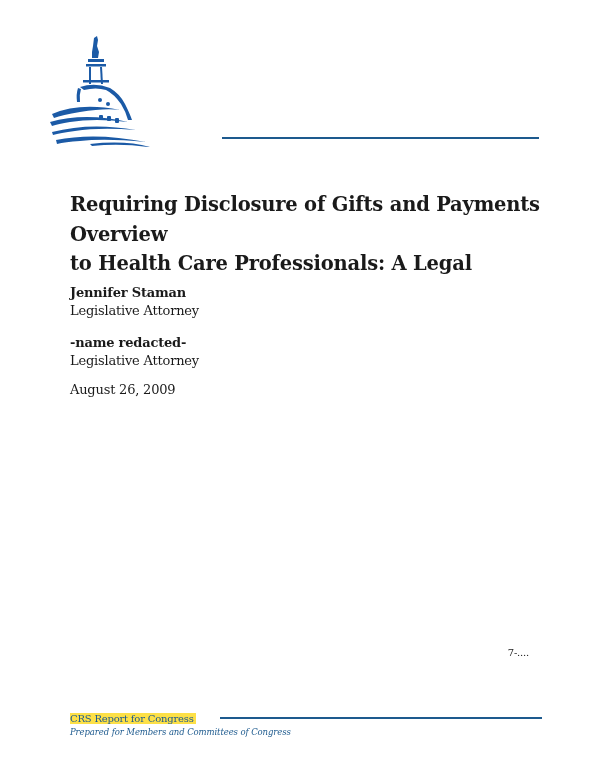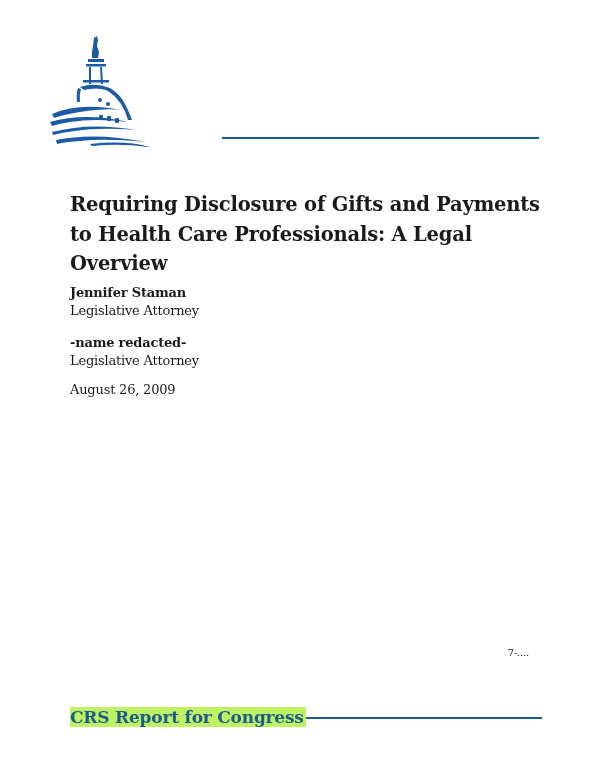--- a/index.html
+++ b/index.html
@@ -88,25 +88,25 @@
     }
     .crs-info .org { font-weight: bold; }
     .footer {
       position: absolute;
       left: 70px;
       top: 707px;
       width: 472px;
     }
     .footer-title {
       font-family: "DejaVu Serif", "Liberation Serif", serif;
-      font-weight: bold;
-      font-size: 17px;
+      font-weight: normal;
+      font-size: 10px;
       color: #1d5a8e;
       display: inline-block;
-      background: #bef264;
+      background: #fde047;
       padding-right: 2px;
       position: relative;
       z-index: 2;
       letter-spacing: -0.2px;
     }
     .footer-rule {
       position: absolute;
       left: 150px;
       top: 10px;
       right: 0;
@@ -151,22 +151,22 @@
       <path d="M2 100 Q40 90 86 98 Q50 95 25 99 Q10 101 3 103 Z"></path>
       <path d="M6 108 Q45 100 96 110 Q55 106 30 109 Q15 110 7 112 Z"></path>
       <path d="M40 112 Q75 108 100 115 L98 115 Q70 111 42 114 Z"></path>
     </g>
   </svg>
 </div>
 <div class="top-rule"></div>
 
 <div class="title">
   <div>Requiring Disclosure of Gifts and Payments</div>
+  <div>Overview</div>
   <div>to Health Care Professionals: A Legal</div>
-  <div>Overview</div>
 </div>
 
 <div class="author-block author1">
   <div class="author-name">Jennifer Staman</div>
   <div class="author-role">Legislative Attorney</div>
 </div>
 
 <div class="author-block author2">
   <div class="author-name">-name redacted-</div>
   <div class="author-role">Legislative Attorney</div>
@@ -174,13 +174,14 @@
 
 <div class="date">August 26, 2009</div>
 
 <div class="crs-info">
   <div>7-....</div>
 </div>
 
 <div class="footer">
   <div class="footer-rule"></div>
   <span class="footer-title">CRS Report for Congress</span>
+  <div class="footer-sub">Prepared for Members and Committees of Congress</div>
 </div>
 
 </body></html>

